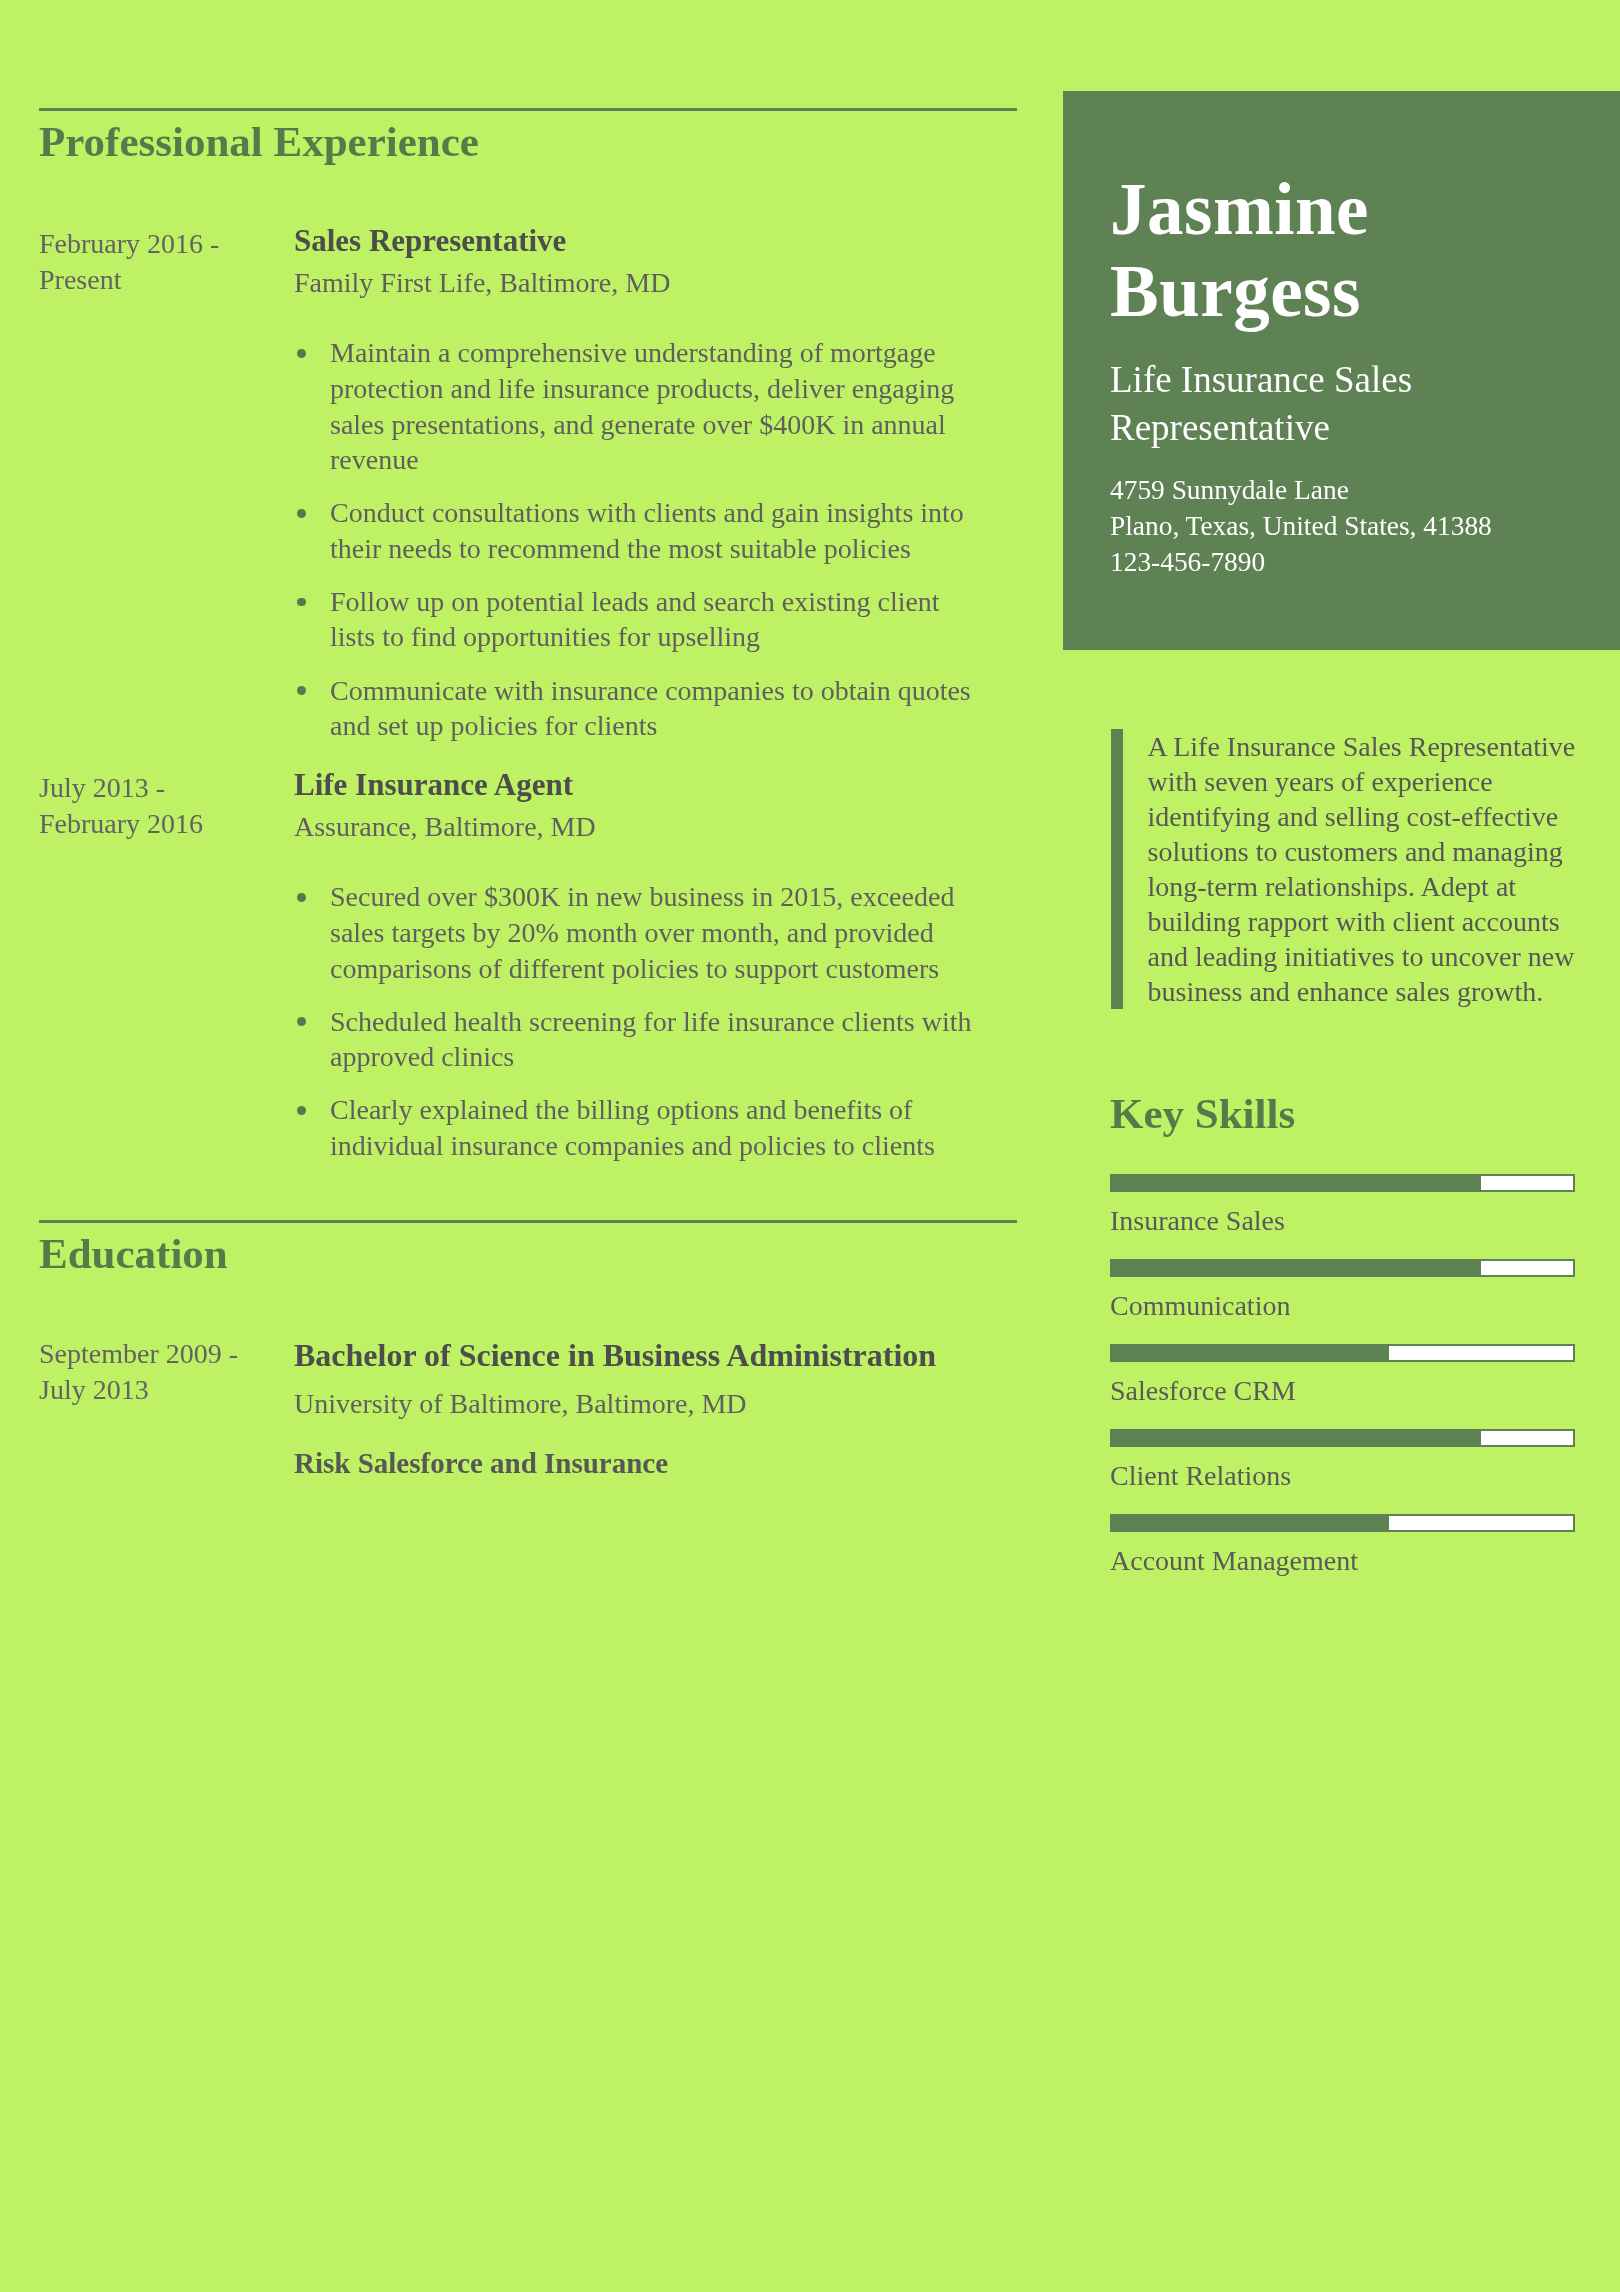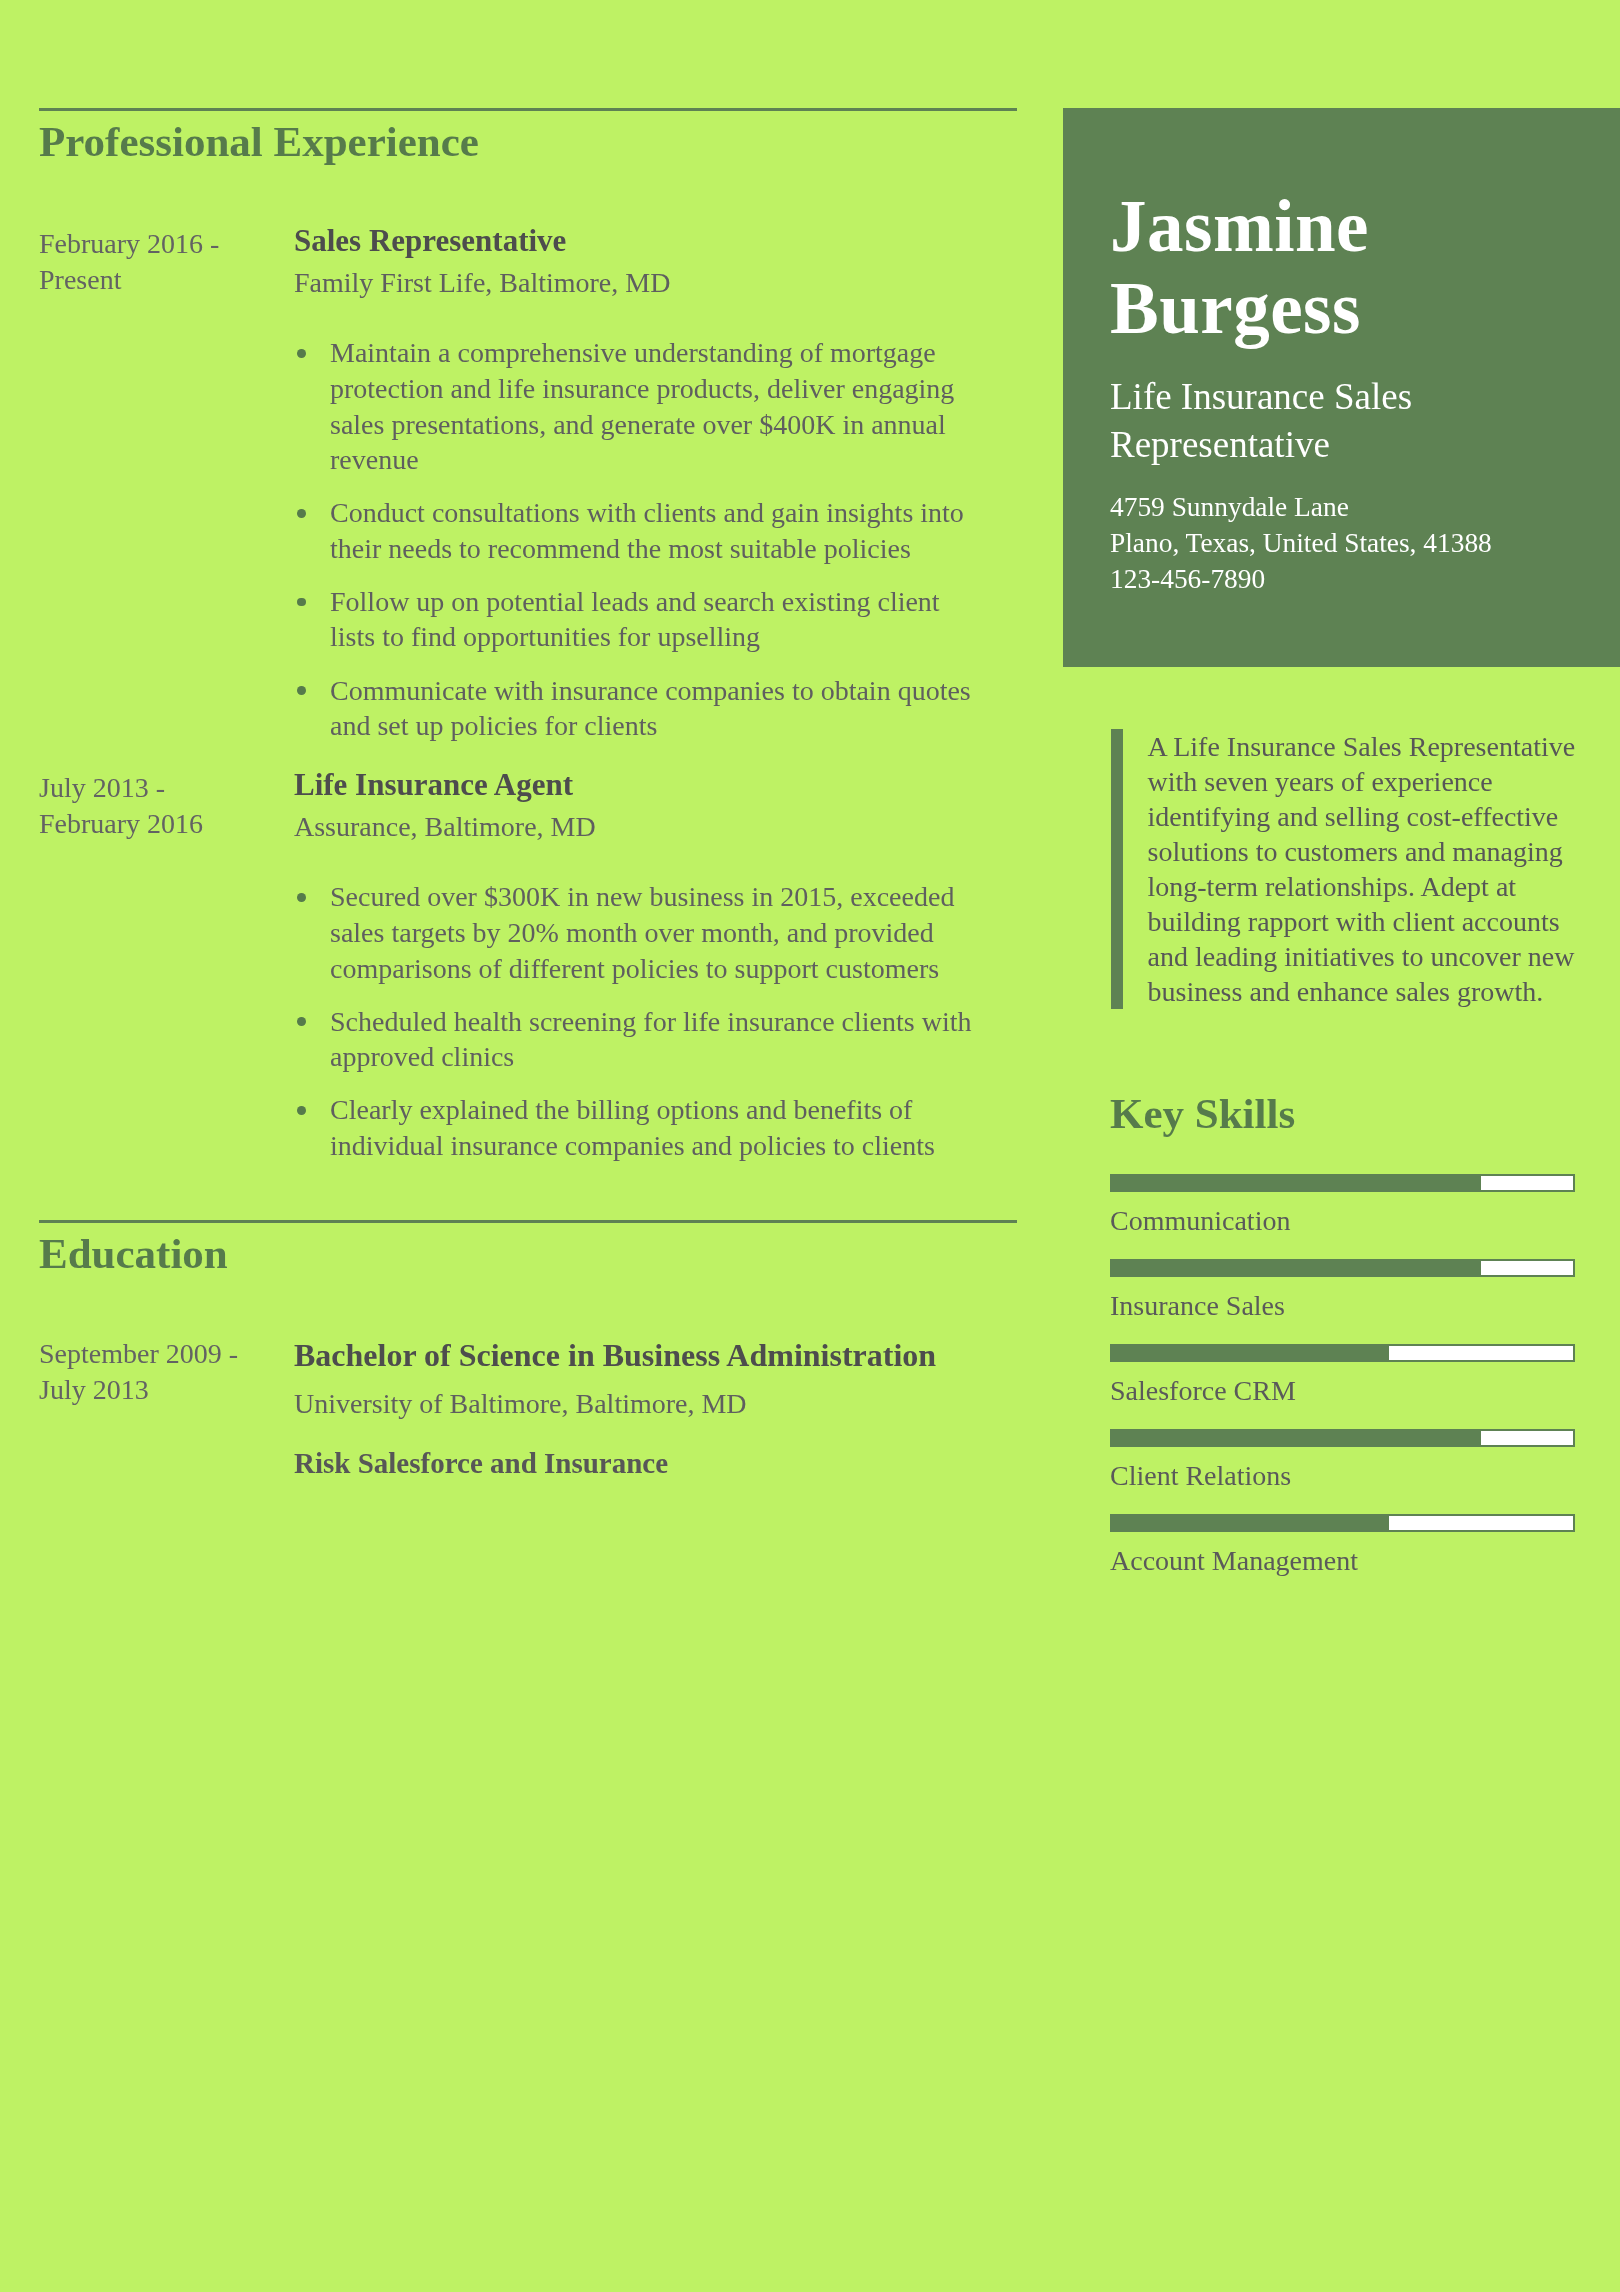--- a/index.html
+++ b/index.html
@@ -40,21 +40,21 @@
   .bullets{list-style:none;margin:35px 0 0 0;padding:0;}
   .bullets li{position:relative;padding-left:36px;font-size:28px;line-height:1.27;
     color:var(--body-gray);margin-bottom:17.6px;}
   .bullets li .dot{position:absolute;left:2.9px;top:13.7px;width:8.8px;height:8.8px;border-radius:50%;
     background:var(--heading);}
   .degree{margin:0;font-size:32px;font-weight:700;color:var(--title-gray);line-height:1.4;}
   .school{font-size:28px;color:var(--body-gray);margin-top:7.8px;line-height:1.3;}
   .focus{font-size:29px;font-weight:700;color:#575757;margin-top:23.5px;line-height:1.3;}
 
   
-  #green-box{position:absolute;left:1063px;top:108px;width:557px;height:559px;
+  #green-box{position:absolute;left:1063px;top:91px;width:557px;height:559px;
     background:var(--accent);color:#ffffff;padding:78px 45px 0 47px;}
   .name{margin:0;font-size:73px;font-weight:700;line-height:1.13;letter-spacing:0.5px;}
   .side-title{font-size:37px;line-height:1.3;margin-top:21.6px;}
   .contact{margin-top:21.6px;font-size:27.4px;line-height:1.3;}
   .contact div{margin:0;}
 
   
   #summary{position:absolute;left:1111px;top:729px;width:469px;
     border-left:12.7px solid var(--accent);padding-left:24.5px;
     font-size:28px;line-height:1.25;color:#575757;}
@@ -129,27 +129,27 @@
 
   <div id="summary">A Life Insurance Sales Representative with seven years of experience  identifying and selling cost-effective solutions to customers and  managing long-term relationships. Adept at building rapport with client  accounts and leading initiatives to uncover new business and enhance  sales growth.</div>
 
   <div id="skills">
     <h1 id="skills-heading">Key Skills</h1>
     <div>
         <div class="skill">
           <div class="skill-bar">
             <div class="skill-fill" style="width: 80%;"></div>
           </div>
-          <div class="skill-label">Communication</div>
+          <div class="skill-label">Insurance Sales</div>
         </div>
         <div class="skill">
           <div class="skill-bar">
             <div class="skill-fill" style="width: 80%;"></div>
           </div>
-          <div class="skill-label">Insurance Sales</div>
+          <div class="skill-label">Communication</div>
         </div>
         <div class="skill">
           <div class="skill-bar">
             <div class="skill-fill" style="width: 60%;"></div>
           </div>
           <div class="skill-label">Salesforce CRM</div>
         </div>
         <div class="skill">
           <div class="skill-bar">
             <div class="skill-fill" style="width: 80%;"></div>

